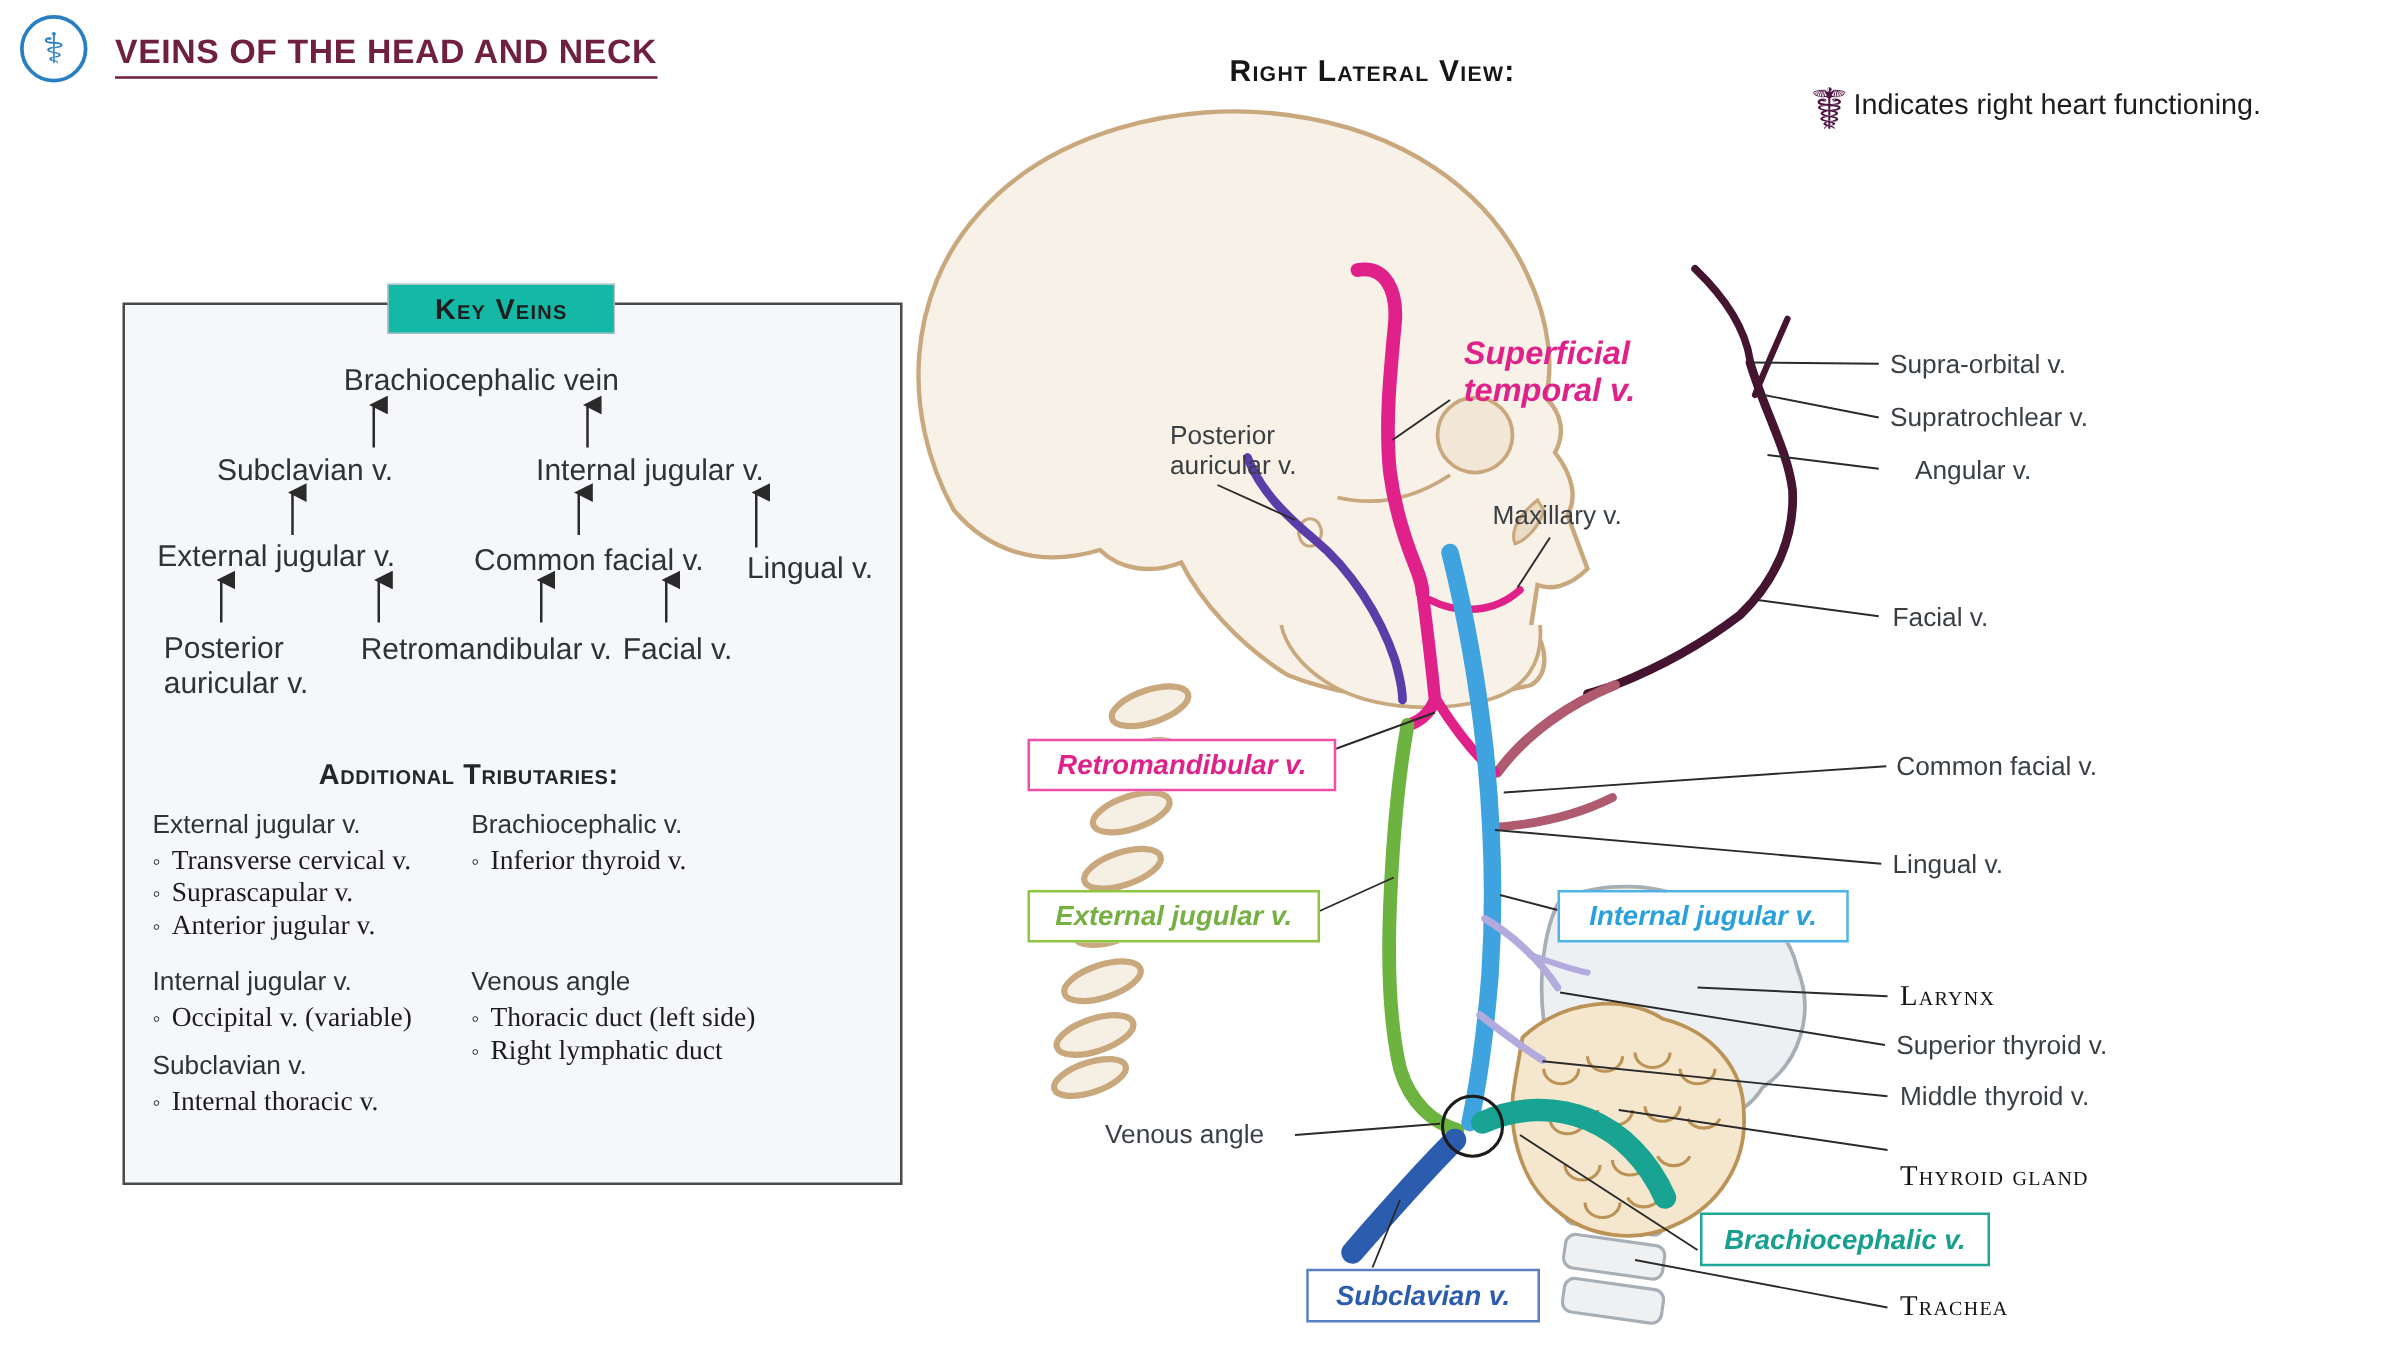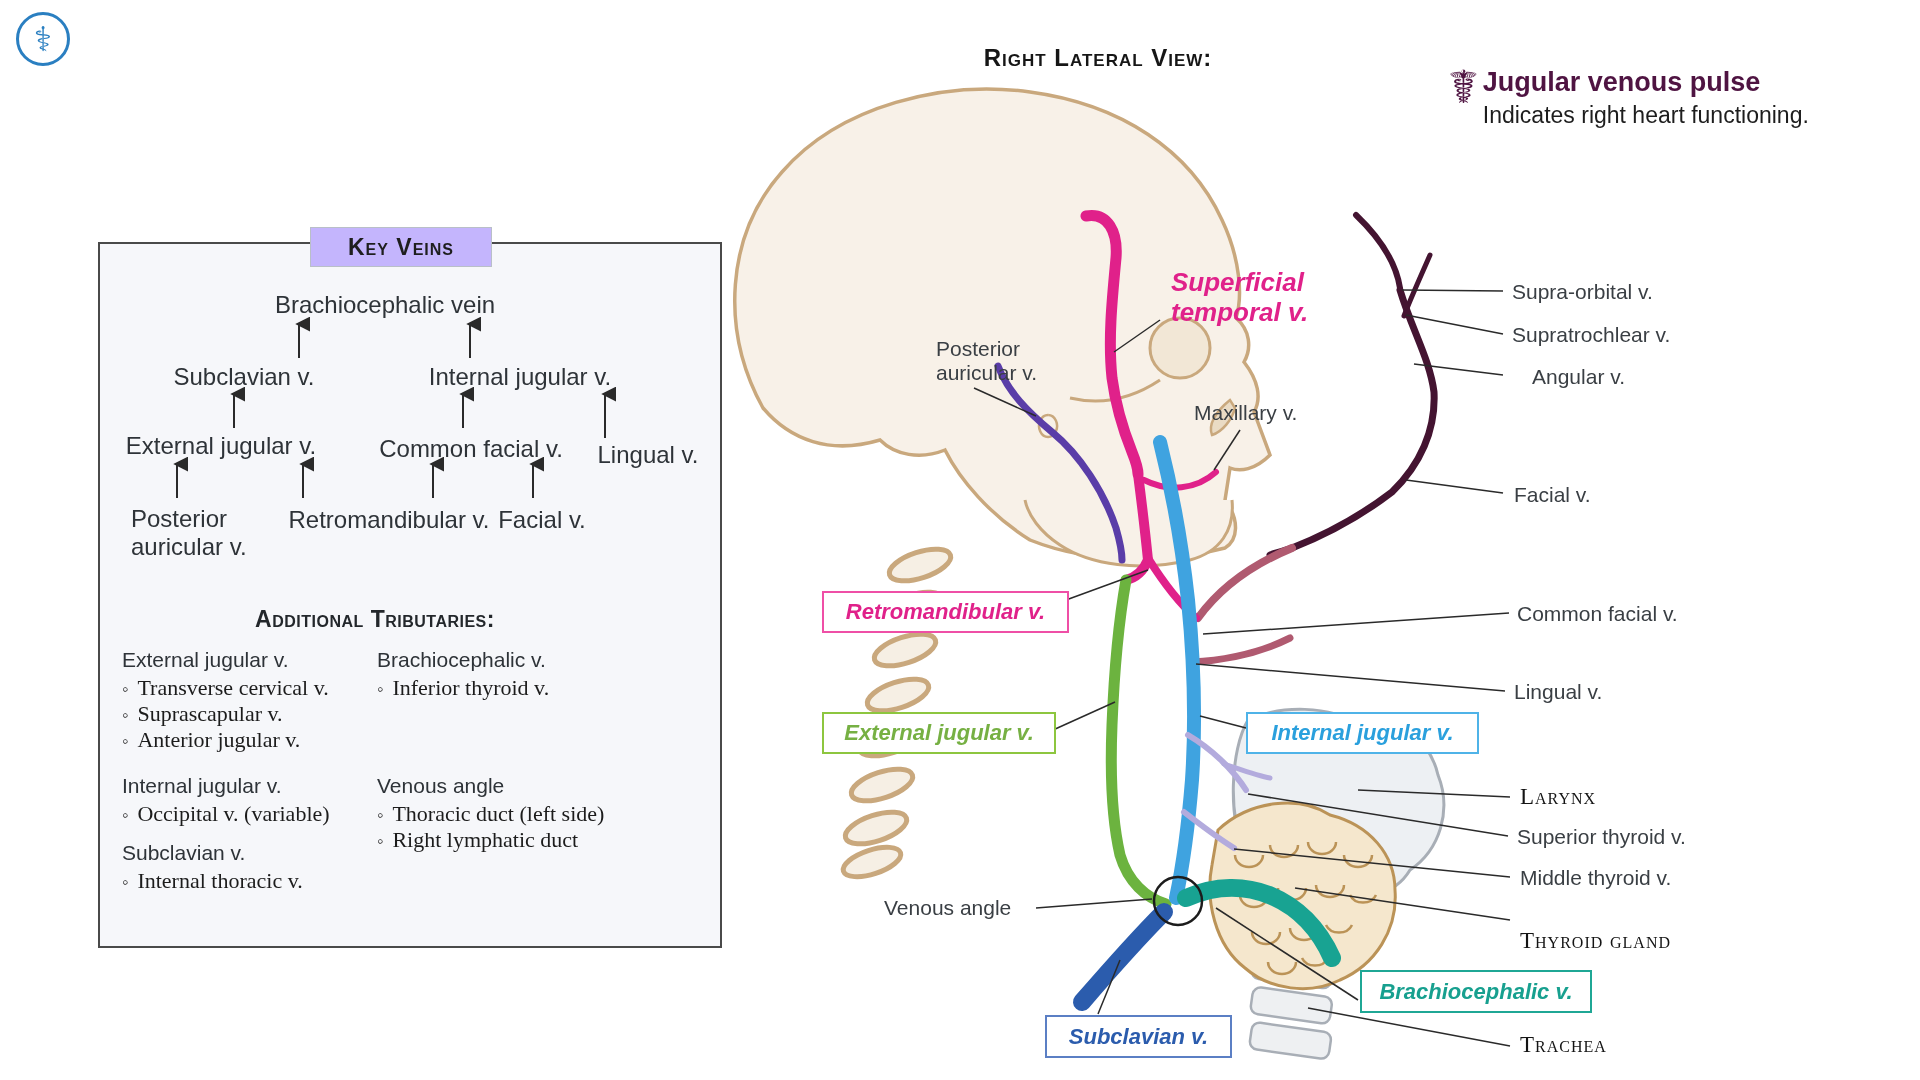--- a/index.html
+++ b/index.html
@@ -19,21 +19,21 @@
 
   
   .jvp{position:absolute;left:1448px;top:66px;display:flex;align-items:flex-start;z-index:3;}
   .jvp .cad{font-size:46px;line-height:1;color:#4f1442;margin-right:4px;margin-top:-2px;}
   .jvp-title{font-size:27px;font-weight:bold;color:#4f1442;line-height:1.2;}
   .jvp-sub{font-family:Liberation Sans, sans-serif;font-size:23px;color:#1d1d1d;margin-top:4px;}
 
   
   .panel-bg{position:absolute;left:98px;top:242px;width:620px;height:702px;background:#f6f7fa;
         border:2px solid #4a4a4a;z-index:1;}
-  .panel-tab{position:absolute;left:310px;top:227px;width:180px;height:38px;background:#c4b5fd;
+  .panel-tab{position:absolute;left:310px;top:227px;width:180px;height:38px;background:#14b8a6;
         border:1.5px solid #b9bfc8;display:flex;align-items:center;justify-content:center;
         font-size:23px;font-weight:600;font-variant:small-caps;letter-spacing:1px;color:#1e1e1e;z-index:3;}
   .kv-node{position:absolute;transform:translateX(-50%);font-size:24px;color:#2e3338;
         white-space:nowrap;z-index:3;}
   .kv-node.wrap{transform:none;white-space:normal;}
   .trib-head{position:absolute;left:225px;top:606px;width:300px;text-align:center;font-size:23px;
         font-weight:600;font-variant:small-caps;letter-spacing:.5px;color:#23272b;z-index:3;}
   .trib-group{position:absolute;z-index:3;}
   .trib-parent{font-size:21px;color:#2e3338;margin-bottom:3px;}
   .trib-item{font-family:"Liberation Serif",serif;font-size:22px;color:#1c1c1c;line-height:1.18;}
@@ -166,27 +166,27 @@
       <line x1="463" y1="428" x2="463" y2="394" marker-end="url(#ah)"></line>
       <line x1="605" y1="438" x2="605" y2="394" marker-end="url(#ah)"></line>
       <line x1="177" y1="498" x2="177" y2="464" marker-end="url(#ah)"></line>
       <line x1="303" y1="498" x2="303" y2="464" marker-end="url(#ah)"></line>
       <line x1="433" y1="498" x2="433" y2="464" marker-end="url(#ah)"></line>
       <line x1="533" y1="498" x2="533" y2="464" marker-end="url(#ah)"></line>
     </g>
   </svg>
 
   <div class="logo">⚕</div>
+  <div class="title">VEINS OF THE HEAD AND NECK</div>
 
   <div class="view-heading">Right Lateral View:</div>
 
   <div class="jvp">
     <span class="cad">☤</span>
     <span>
-      <div class="jvp-title">Jugular venous pulse</div>
       <div class="jvp-sub">Indicates right heart functioning.</div>
     </span>
   </div>
 
   <div class="panel-tab">Key Veins</div>
   <div class="kv-node" style="left:385px;top:291px;">Brachiocephalic vein</div>
   <div class="kv-node" style="left:244px;top:363px;">Subclavian v.</div>
   <div class="kv-node" style="left:520px;top:363px;">Internal jugular v.</div>
   <div class="kv-node" style="left:221px;top:432px;">External jugular v.</div>
   <div class="kv-node" style="left:471px;top:435px;">Common facial v.</div>

